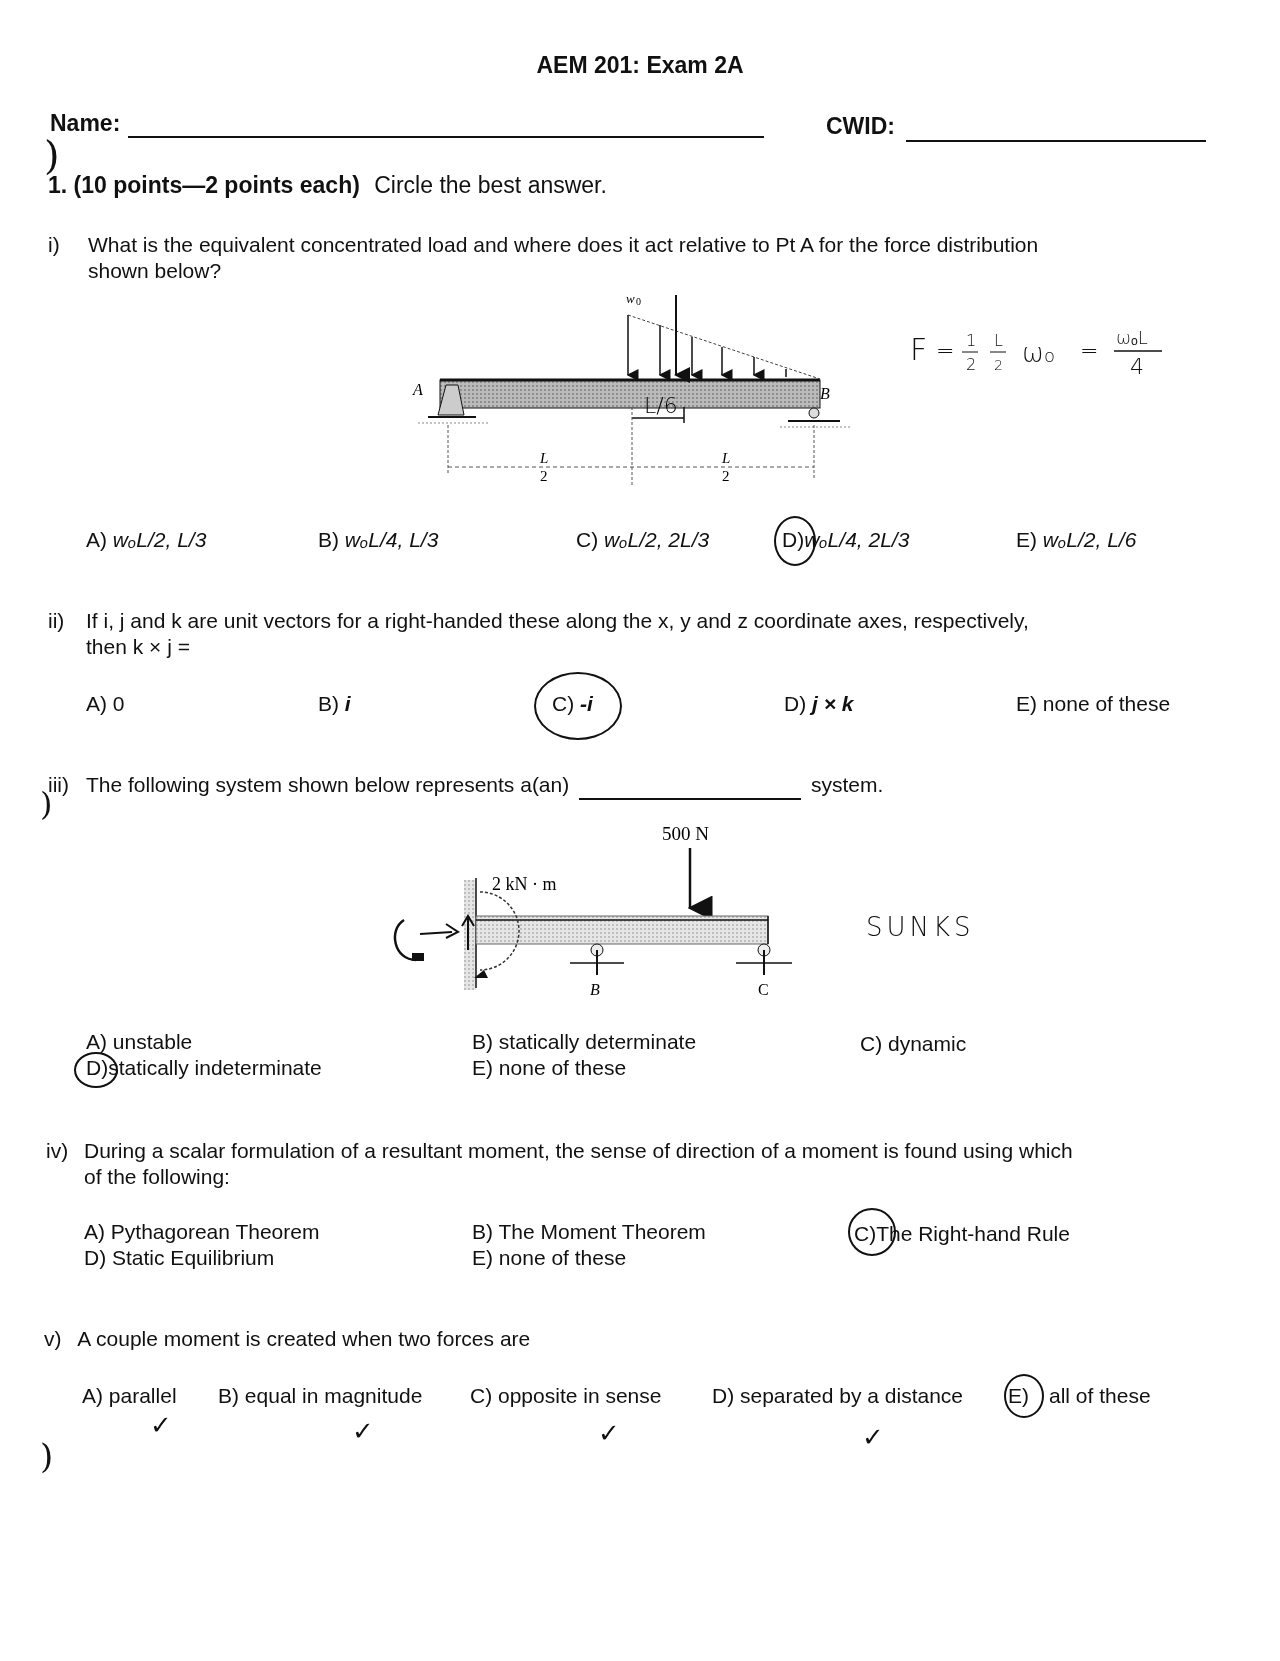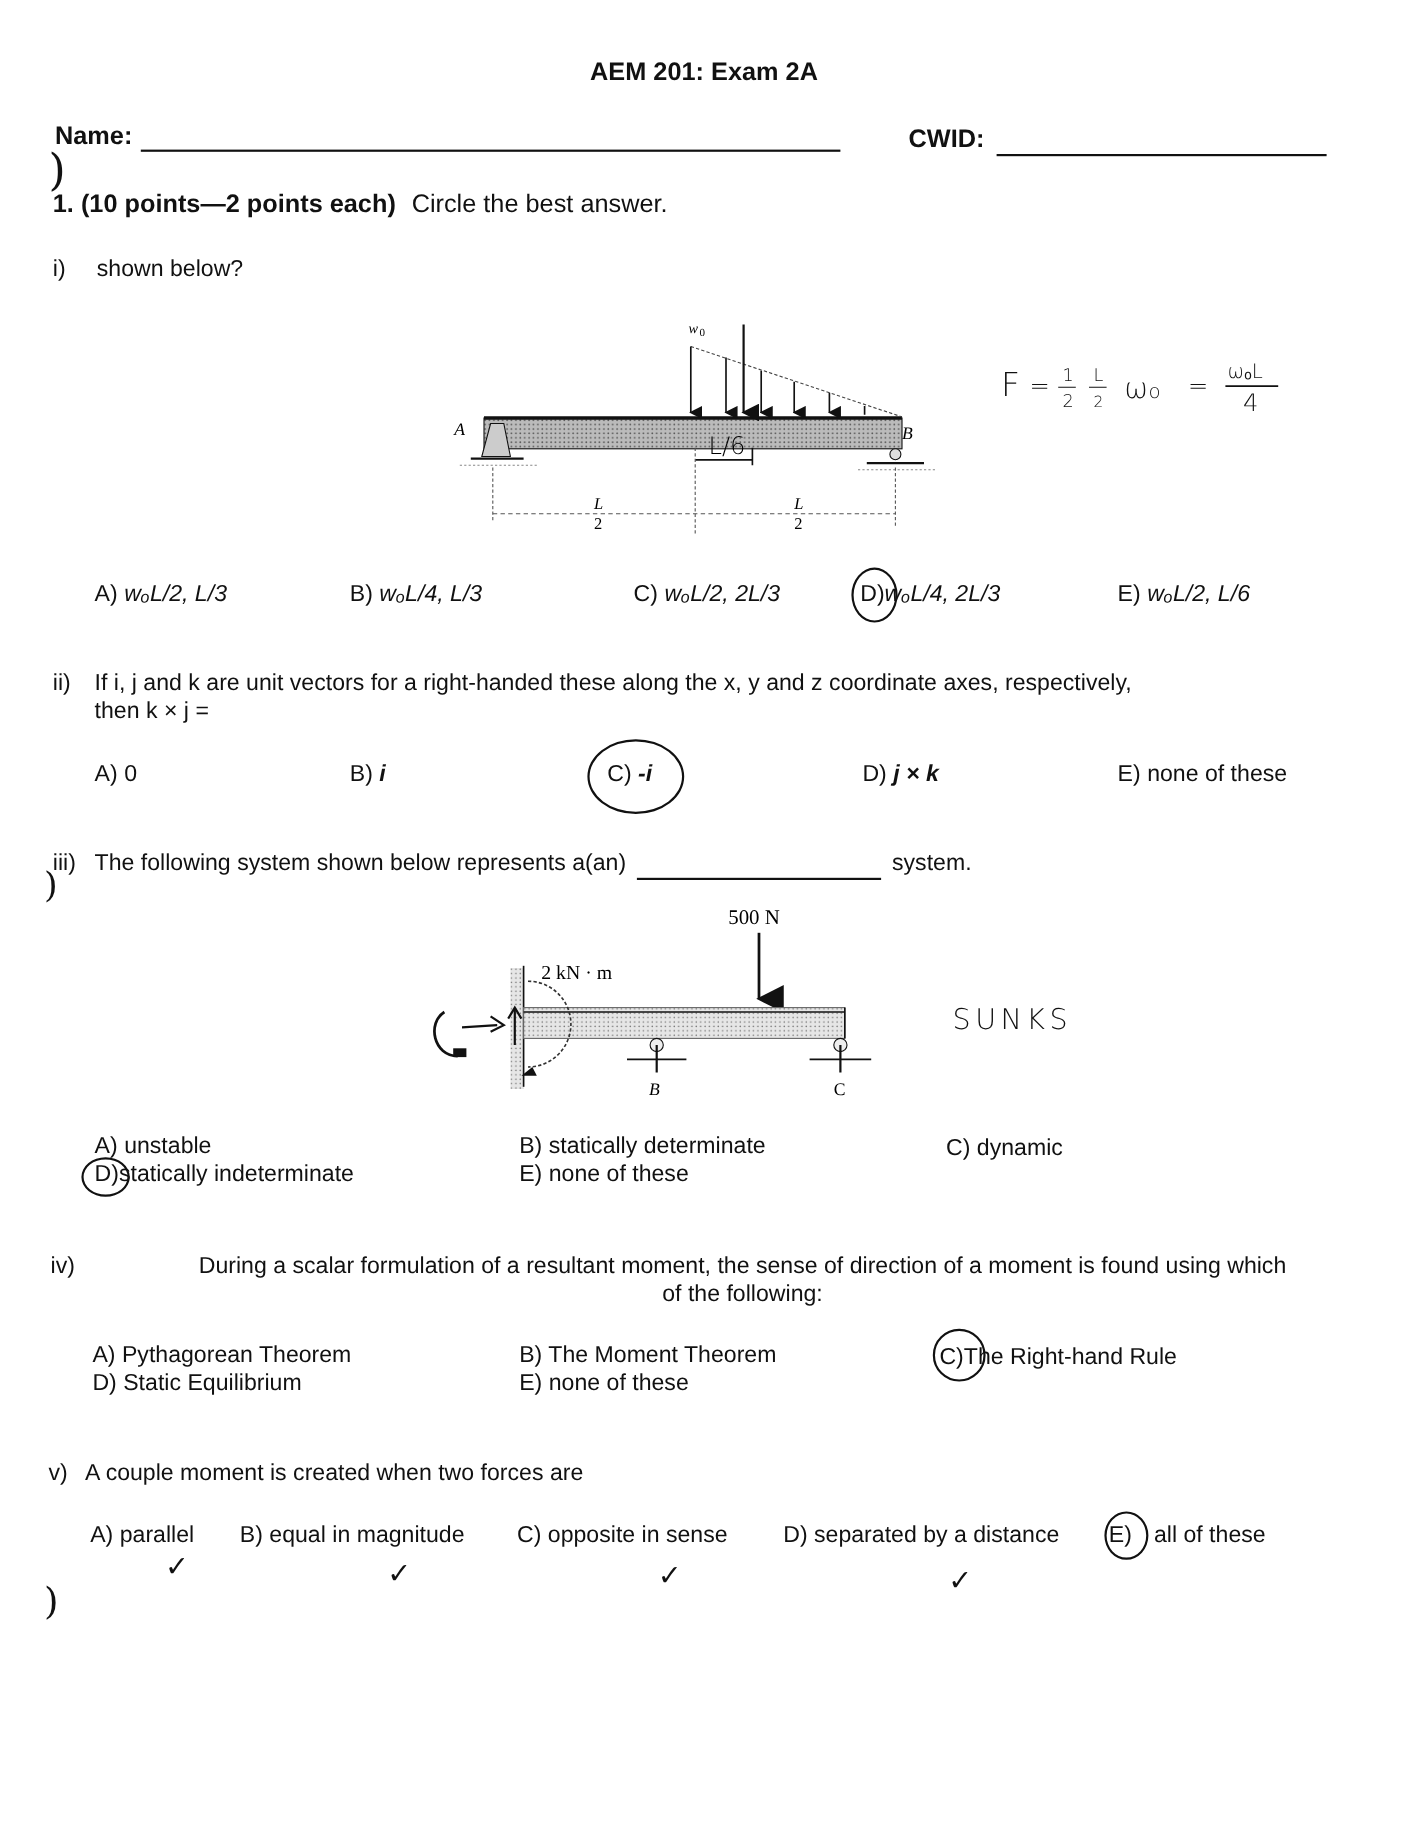--- a/index.html
+++ b/index.html
@@ -34,20 +34,21 @@
 <div class="abs paren" style="left:44px; top:132px;">)</div>
 
 <div class="abs" style="left:48px; top:172px; font-size:23px;">
   <b>1. (10 points—2 points each)</b>
   <span style="margin-left:8px;">Circle the best answer.</span>
 </div>
 
 <div class="abs q" style="left:48px; top:232px; width:1200px;">
   <span class="qnum" style="left:0;">i)</span>
   <div style="margin-left:40px;">
+    <div>What is the equivalent concentrated load and where does it act relative to Pt A for the force distribution</div>
     <div>shown below?</div>
   </div>
 </div>
 
 <svg class="abs" style="left:400px; top:285px;" width="460" height="215">
   <defs>
     <pattern id="dots" width="4" height="4" patternUnits="userSpaceOnUse">
       <rect width="4" height="4" fill="#bbb"></rect>
         <circle cx="1" cy="1" r="0.8" fill="#555"></circle>
     </pattern>
@@ -221,21 +222,21 @@
 <div class="abs opt" style="left:86px; top:1056px;">
   <span>D)</span><span>statically indeterminate</span>
 </div>
 <div class="circle" style="left:74px; top:1052px; width:40px; height:32px;"></div>
 <div class="abs opt" style="left:472px; top:1056px;">
   <span>E)</span> <span>none of these</span>
 </div>
 
 <div class="abs q" style="left:46px; top:1138px; width:1220px;">
   <span class="qnum" style="left:0;">iv)</span>
-  <div style="margin-left:38px;text-align:center;">
+  <div style="margin-left:38px;">
     <div>During a scalar formulation of a resultant moment, the sense of direction of a moment is found using which</div>
     <div>of the following:</div>
   </div>
 </div>
 
 <div class="abs opt" style="left:84px; top:1220px;">
   <span>A)</span> <span>Pythagorean Theorem</span>
 </div>
 <div class="abs opt" style="left:472px; top:1220px;">
   <span>B)</span> <span>The Moment Theorem</span>

